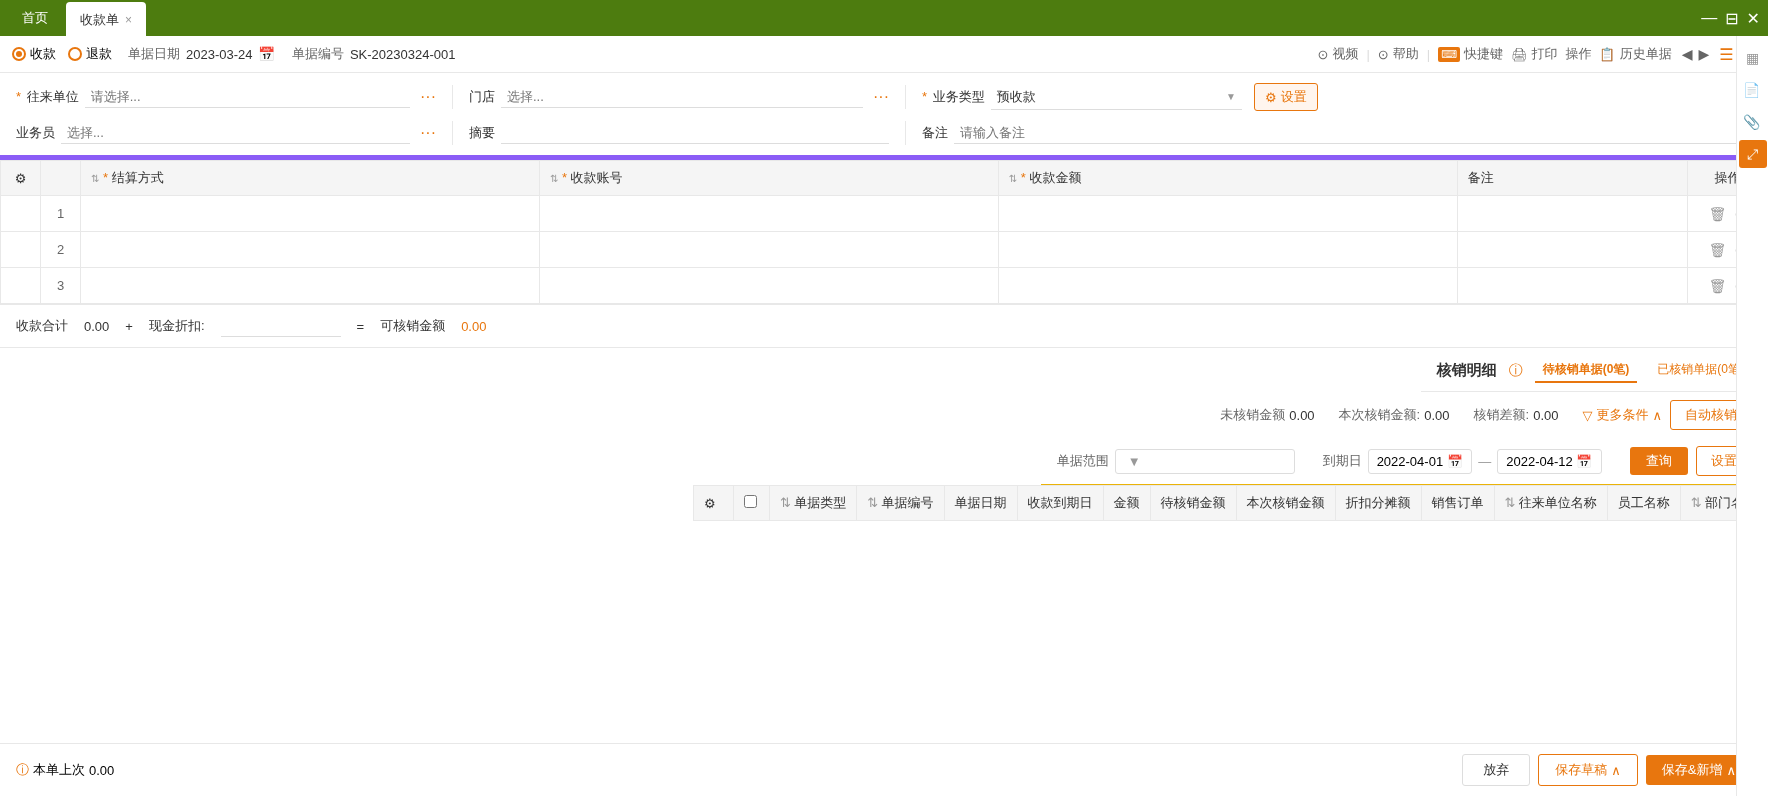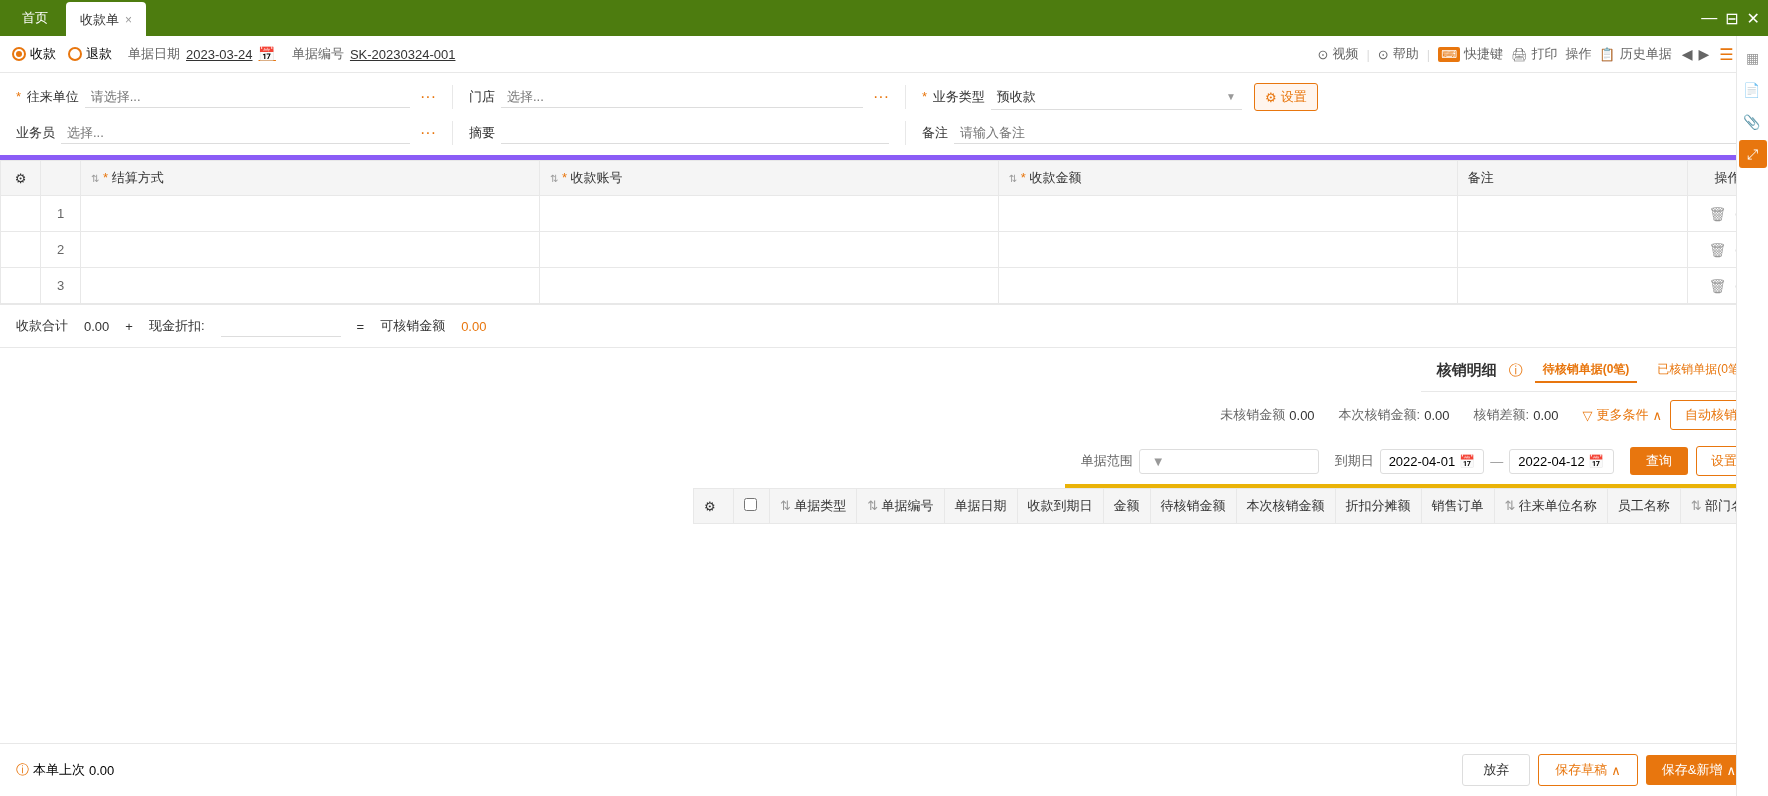--- a/index.html
+++ b/index.html
@@ -61,21 +61,21 @@
     .radio-item { display: flex; align-items: center; gap: 4px; cursor: pointer; }
     .radio-dot {
       width: 14px; height: 14px; border-radius: 50%; border: 2px solid #e8760e;
       display: flex; align-items: center; justify-content: center;
     }
     .radio-dot.active::after {
       content: ''; width: 6px; height: 6px; background: #e8760e; border-radius: 50%;
     }
     .toolbar-field { display: flex; align-items: center; gap: 6px; }
     .toolbar-field label { color: #666; white-space: nowrap; }
-    .toolbar-field span { color: #333; font-weight: 500; text-decoration: underline; }
+    .toolbar-field span { color: #333; font-weight: 500; }
     .toolbar-field .icon-cal { color: #e8760e; cursor: pointer; font-size: 14px; }
     .toolbar-right { margin-left: auto; display: flex; align-items: center; gap: 8px; }
     .toolbar-action { display: flex; align-items: center; gap: 4px; color: #666; cursor: pointer; font-size: 12px; }
     .toolbar-icon-group { display: flex; align-items: center; gap: 2px; }
     .toolbar-icon-group span { color: #666; font-size: 14px; cursor: pointer; padding: 2px; }
     
     
     .form-area {
       padding: 10px 16px;
       display: flex;
@@ -190,22 +190,22 @@
     .stat-value { color: #333; }
     .stats-right { margin-left: auto; display: flex; align-items: center; gap: 8px; }
     .filter-more { display: flex; align-items: center; gap: 4px; color: #e8760e; cursor: pointer; font-size: 12px; }
     .btn-auto { background: #fff; color: #e8760e; border: 1px solid #e8760e; padding: 5px 14px; border-radius: 3px; cursor: pointer; }
     
     
     .filter-row {
       display: flex;
       align-items: center;
       padding: 8px 16px;
-      gap: 16px;
-      border-bottom: 4px solid #eab308;
+      gap: 28px;
+      border-bottom: 1px solid #eab308;
     }
     .filter-field { display: flex; align-items: center; gap: 6px; }
     .filter-field label { color: #666; white-space: nowrap; }
     .filter-select {
       display: flex; align-items: center; gap: 4px;
       border: 1px solid #ddd; padding: 4px 8px; border-radius: 3px;
       cursor: pointer; color: #333; min-width: 180px;
     }
     .filter-date {
       display: flex; align-items: center; gap: 4px;

